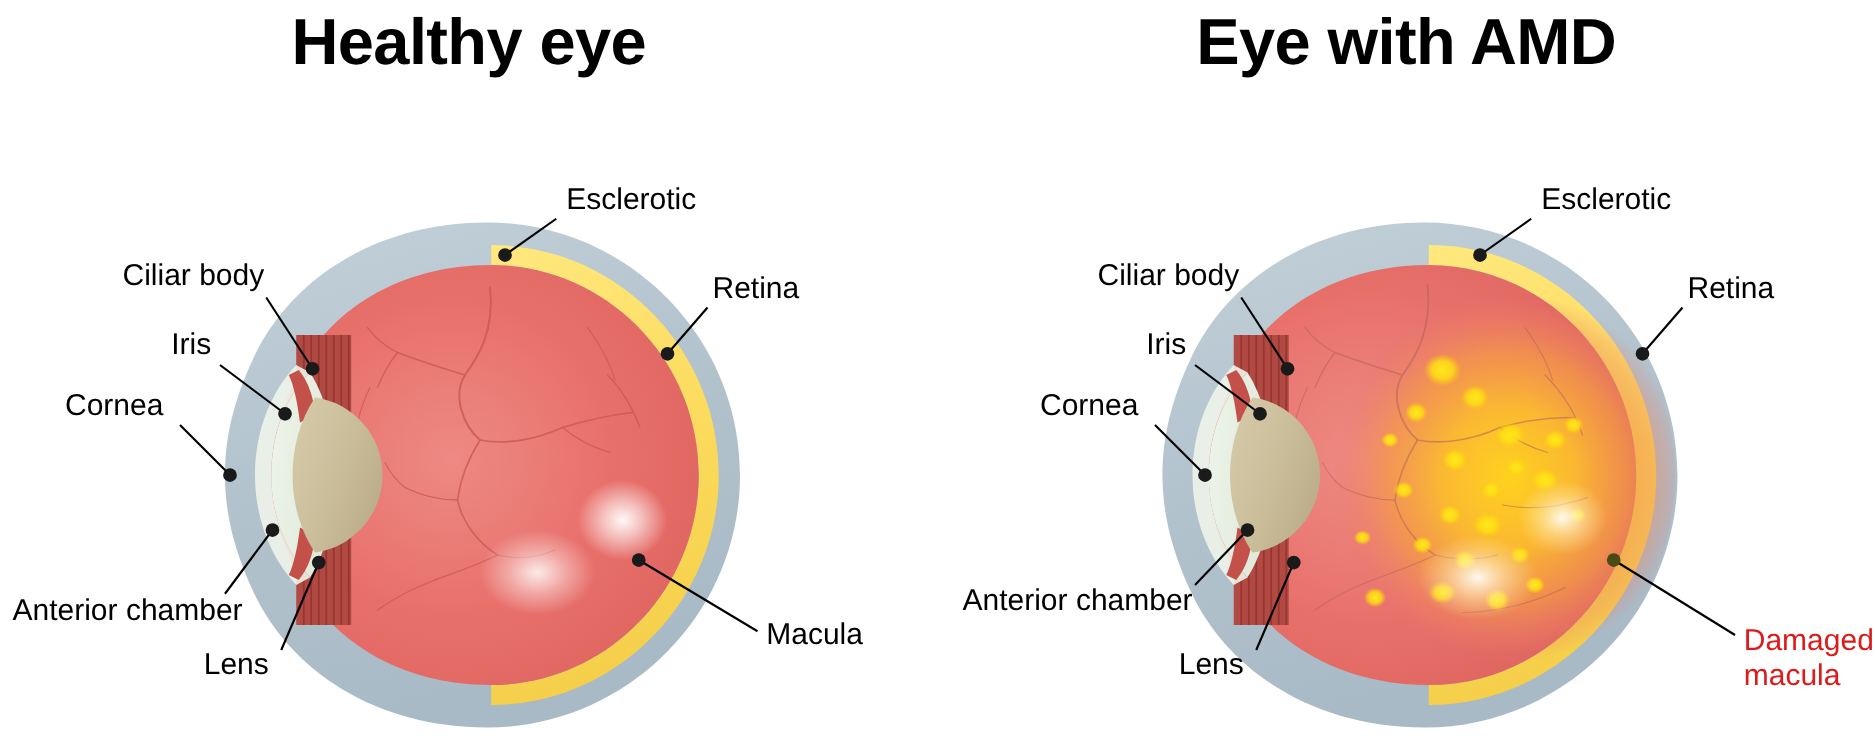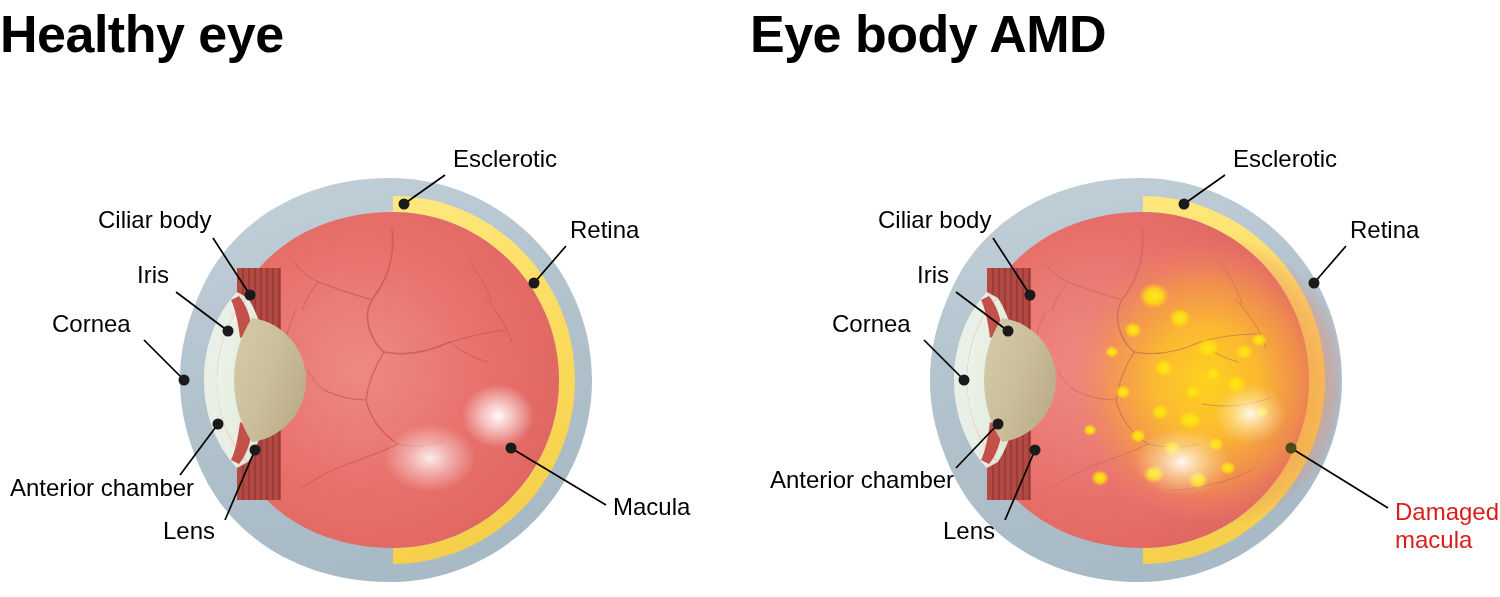--- a/index.html
+++ b/index.html
@@ -1,21 +1,21 @@
 <!DOCTYPE html>
 <html><head>
 <meta charset="utf-8">
 <style>
   html,body{margin:0;padding:0;background:#ffffff;}
   body{width:1500px;height:597px;position:relative;overflow:hidden;
        font-family:"Liberation Sans","DejaVu Sans",sans-serif;}
   .panel{position:absolute;top:0;width:750px;height:597px;}
   .panel.left{left:0;}
   .panel.right{left:750px;}
-  .title{position:absolute;top:8px;width:100%;
+  .title{position:absolute;top:8px;width:100%;text-align:center;
          font-size:52px;font-weight:bold;color:#000000;letter-spacing:-0.5px;
          line-height:1.0;}
   svg{position:absolute;left:0;top:0;width:750px;height:597px;display:block;}
   .lbl{font-family:"Liberation Sans","DejaVu Sans",sans-serif;
        font-size:24px;fill:#000000;}
   .lbl.red{fill:#dd1b1b;}
   .leader{stroke:#000000;stroke-width:1.7;fill:none;}
   .dot{fill:#1a1a1a;}
   .dot-olive{fill:#4a4a14;}
 </style>
@@ -203,21 +203,21 @@
       <text class="lbl" x="137" y="283" text-anchor="start">Iris</text>
       <text class="lbl" x="52" y="332" text-anchor="start">Cornea</text>
       <text class="lbl" x="10" y="496" text-anchor="start">Anterior chamber</text>
       <text class="lbl" x="163" y="539" text-anchor="start">Lens</text>
       <text class="lbl" x="613" y="515" text-anchor="start">Macula</text>
     </g>
   </svg>
 </div>
 
 <div class="panel right">
-  <div class="title">Eye body AMD</div>
+  <div class="title">Eye with AMD</div>
 
   <svg viewBox="0 0 750 597">
     <defs>
       <radialGradient id="vitA" cx="38%" cy="46%" r="66%">
         <stop offset="0%" stop-color="#ee8d84"></stop>
         <stop offset="60%" stop-color="#e8706b"></stop>
         <stop offset="100%" stop-color="#dd635e"></stop>
       </radialGradient>
       <radialGradient id="drusenA" cx="58%" cy="50%" r="42%">
         <stop offset="0%" stop-color="#ffd41c" stop-opacity="0.98"></stop>

